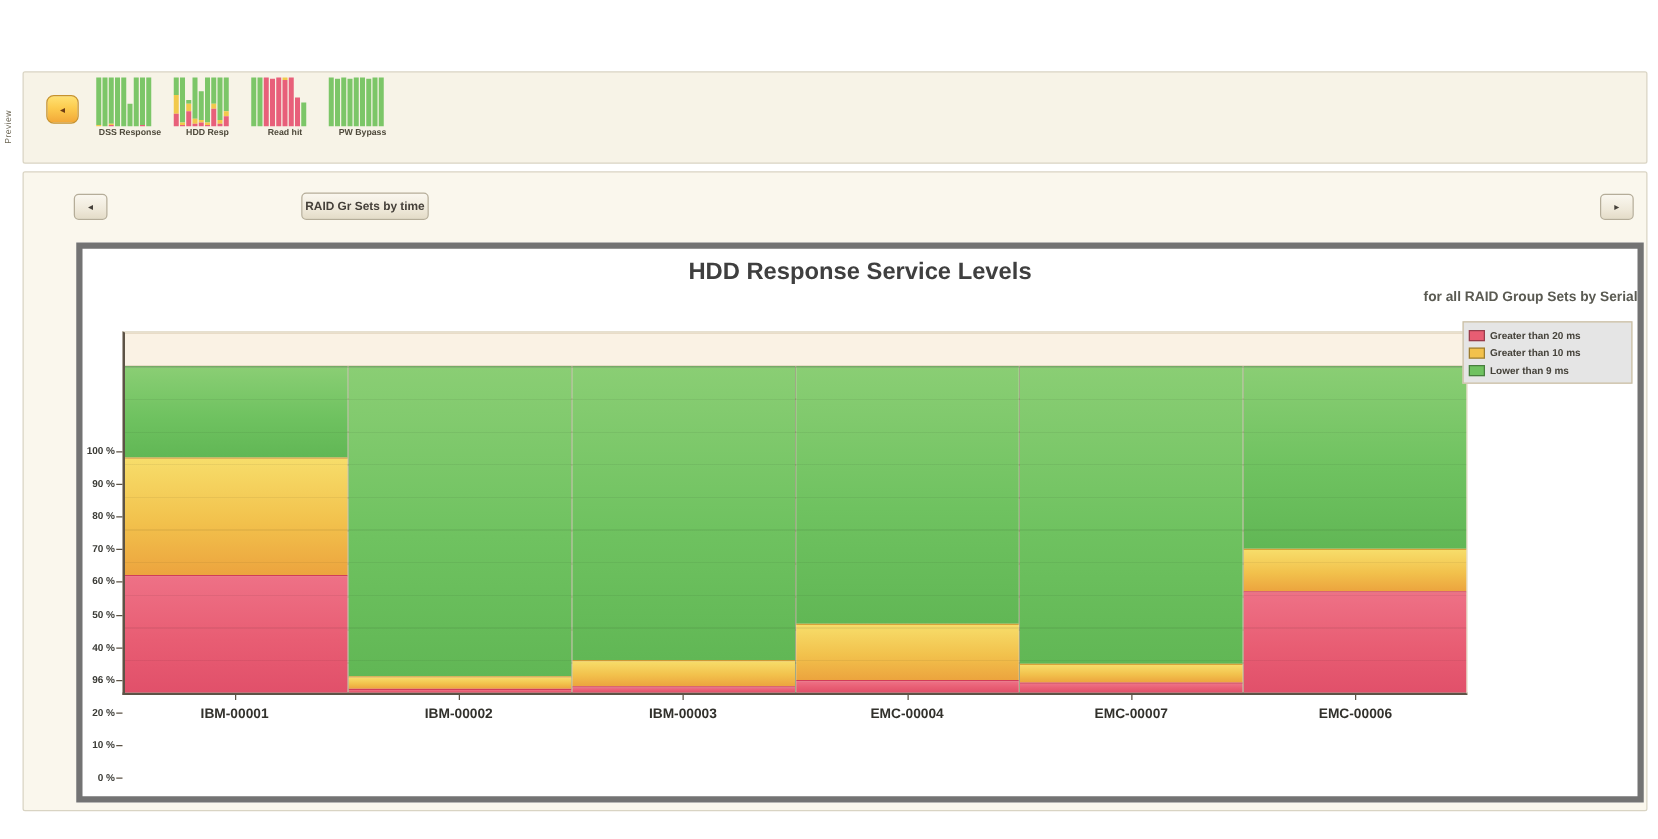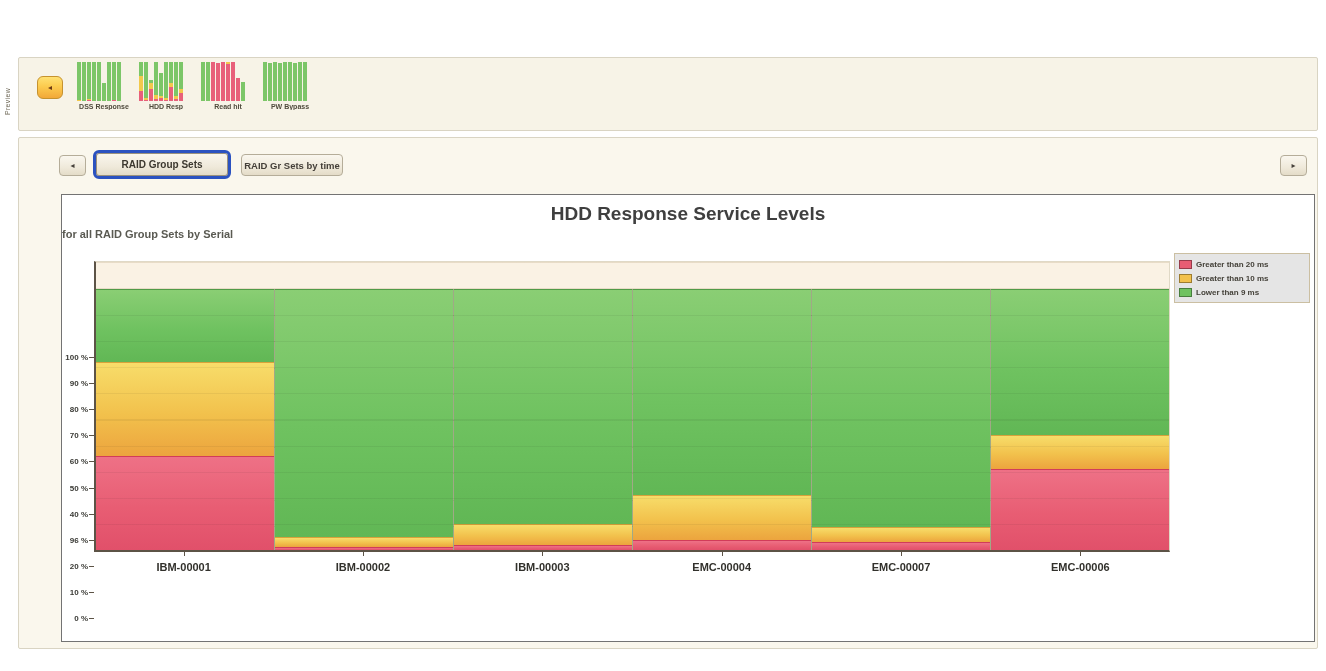--- a/index.html
+++ b/index.html
@@ -33,24 +33,24 @@
   .tab-selected { position:absolute; left:74px; top:12px; height:29px; width:138px;
     border:3px solid #2b52c0; border-radius:6px;
     background:linear-gradient(180deg,#faf7ef 0%,#efe9da 60%,#e2dac6 100%);
     box-shadow:inset 0 0 0 1px #9a917d; color:#3c382f;
     font-size:10px; font-weight:bold; display:flex; align-items:center; justify-content:center; cursor:pointer; }
   .tab-plain { position:absolute; left:222px; top:16px; height:22px; width:102px;
     font-size:9.5px; font-weight:bold; }
 
   
   .canvas { position:absolute; left:42px; top:56px; width:1254px; height:448px;
-    background:#ffffff; border:1px solid #737373; }
+    background:#ffffff; border:5px solid #737373; }
   .chart-title { position:absolute; top:8px; left:0; width:100%; text-align:center;
     font-size:19px; font-weight:bold; color:#3f3f3f; }
-  .chart-subtitle { position:absolute; top:33px; left:0; width:100%; text-align:left;
+  .chart-subtitle { position:absolute; top:33px; left:0; width:100%; text-align:right;
     font-size:11px; font-weight:bold; color:#5a5a52; }
   .plot-frame { position:absolute; left:32px; top:66px; width:1076px; height:291px;
     background:#faf2e4; border-left:2px solid #5c5346; border-bottom:2px solid #5c5346; border-top:1px solid #e0d9c6; border-right:1px solid #e0d9c6;
     background-image:repeating-linear-gradient(180deg, rgba(150,120,70,.18) 0px, rgba(150,120,70,.18) 1px, transparent 1px, transparent 26.4px); }
   .bars-area { position:absolute; left:0; bottom:0; width:100%; height:261px; display:flex; }
   .bar { flex:1 1 0; display:flex; flex-direction:column; border-right:1px solid rgba(70,95,40,.5); }
   .bar:last-child { border-right:none; }
   .seg { width:100%; }
   .seg-green { background:linear-gradient(180deg,#8ace74 0%,#6fc260 55%,#61b755 100%); border-top:1px solid #55a44b; }
   .seg-yellow { background:linear-gradient(180deg,#f7dd6a 0%,#f2c14c 55%,#eca43e 100%); border-top:1px solid #d8a23a; }
@@ -234,21 +234,20 @@
       </div>
     </div>
 </div>
 
 <div class="chart-panel">
 
   <div class="btn-beige btn-prev">
     <span>◂</span>
   </div>
 
-  <div class="tab-selected">RAID Group Sets</div>
 
   <div class="btn-beige tab-plain">RAID Gr Sets by time</div>
 
   <div class="btn-beige btn-next">
     <span>▸</span>
   </div>
 
   <div class="canvas">
     <div class="chart-title">HDD Response Service Levels</div>
     <div class="chart-subtitle">for all RAID Group Sets by Serial</div>

